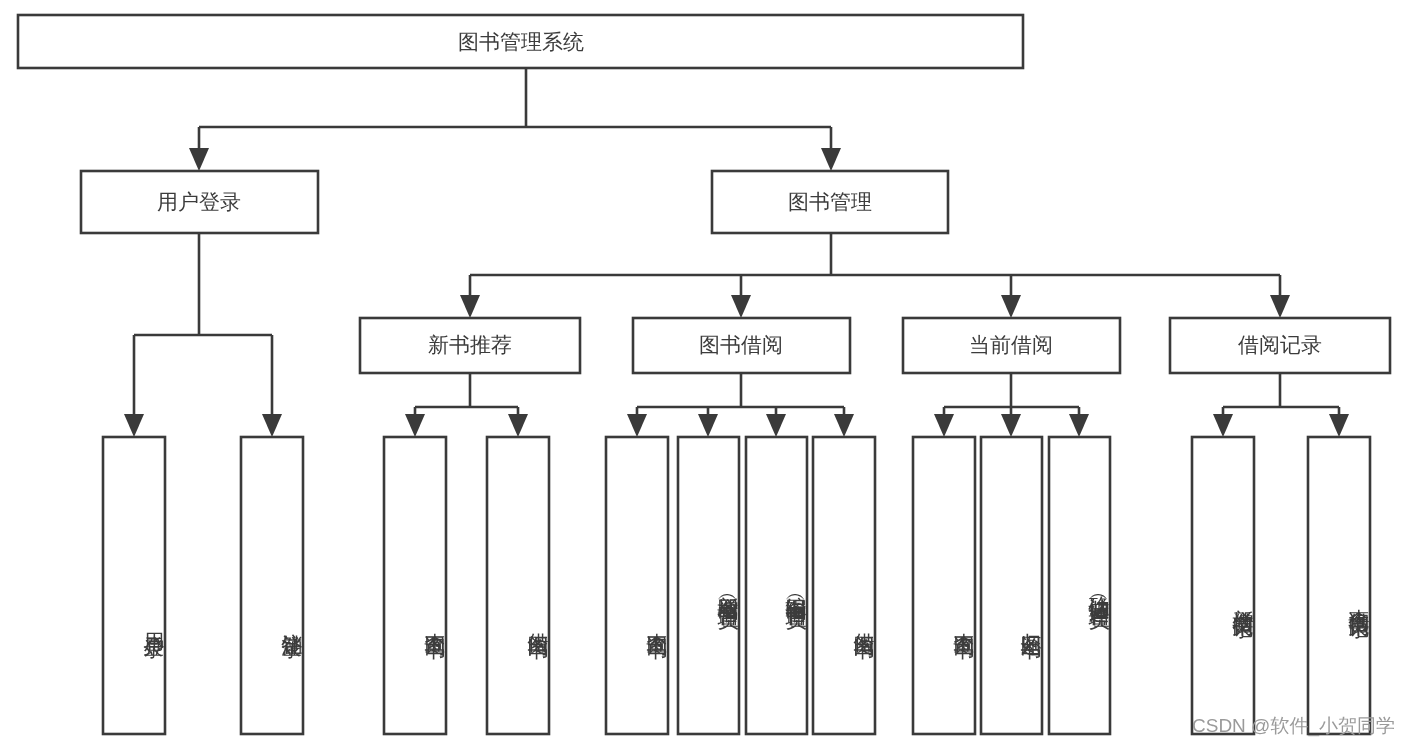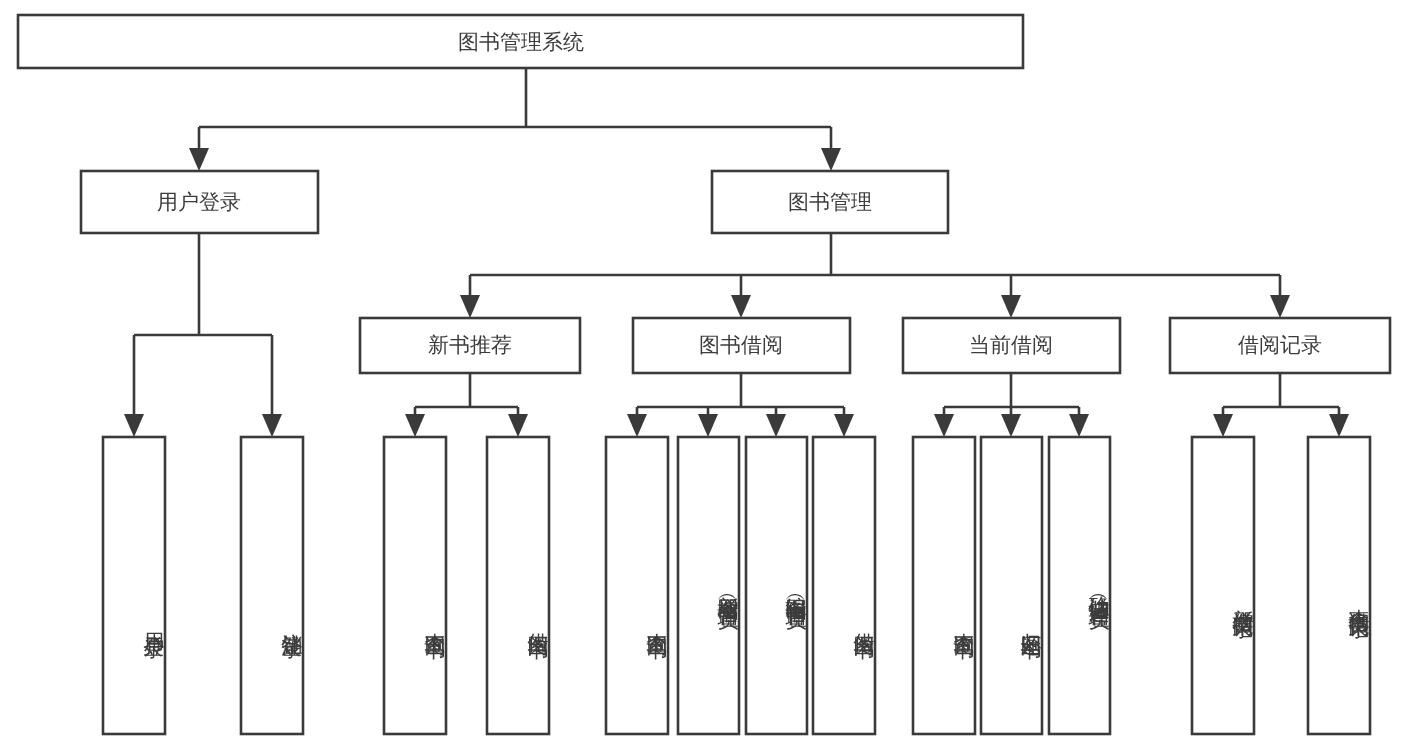--- a/index.html
+++ b/index.html
@@ -187,14 +187,15 @@
   <div class="leaf-label-v" style="left:746px; top:445px; width:61px; height:285px;">编辑图书（管理员）</div>
   <div class="leaf-label-v" style="left:813px; top:510px; width:62px; height:220px;">借阅图书</div>
 
   <div class="leaf-label-v" style="left:913px; top:510px; width:62px; height:220px;">查询图书</div>
   <div class="leaf-label-v" style="left:981px; top:510px; width:61px; height:220px;">归还图书</div>
   <div class="leaf-label-v" style="left:1049px; top:445px; width:61px; height:285px;">确认归还（管理员）</div>
 
   <div class="leaf-label-v" style="left:1192px; top:465px; width:62px; height:265px;">新增借阅记录</div>
   <div class="leaf-label-v" style="left:1308px; top:465px; width:62px; height:265px;">查询借阅记录</div>
 
+  <div class="watermark" style="left:1192px; top:713px;">CSDN @软件_小贺同学</div>
 
 </div>
 
 </body></html>

